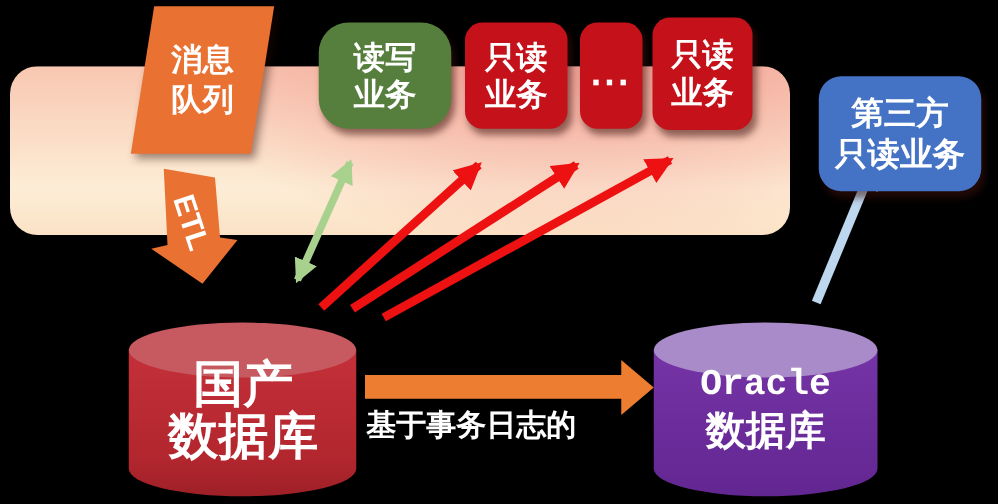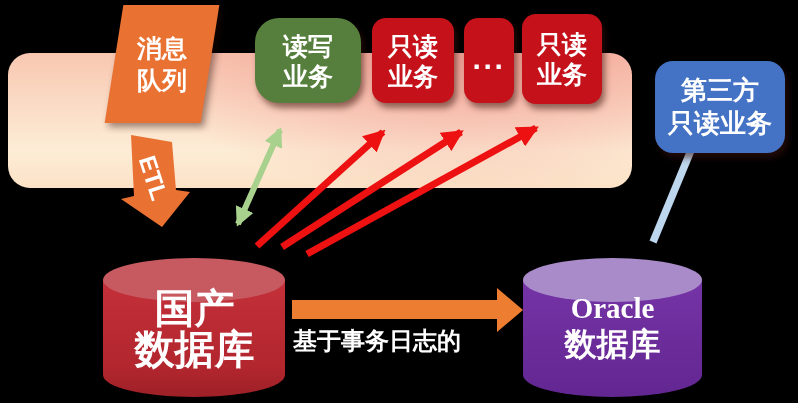--- a/index.html
+++ b/index.html
@@ -47,21 +47,21 @@
   .dots{font-size:30px;line-height:30px;letter-spacing:1px;padding-top:12px;}
   
   .overlay{position:absolute;left:0;top:0;z-index:2;}
   
   .db-label{
     position:absolute;z-index:3;color:#fff;font-weight:bold;text-align:center;
   }
   .db-red-label{left:104px;top:288px;width:181px;}
   .db-red-label .ln{font-size:40px;line-height:41px;}
   .db-purple-label{left:523px;top:291px;width:179px;}
-  .db-purple-label .ln1{font-family:Liberation Serif, serif;font-size:29px;line-height:34px;font-weight:bold;}
+  .db-purple-label .ln1{font-family:Liberation Mono, monospace;font-size:29px;line-height:34px;font-weight:bold;}
   .db-purple-label .ln2{font-size:32px;line-height:38px;}
   
   .sync-label{
     position:absolute;left:293px;top:326px;width:214px;z-index:3;
     color:#fff;font-weight:bold;text-align:left;font-size:24px;line-height:29px;
     text-shadow:1px 2px 0 #000,-1px -1px 0 #000;
   }
 </style>
 </head>
 <body>

